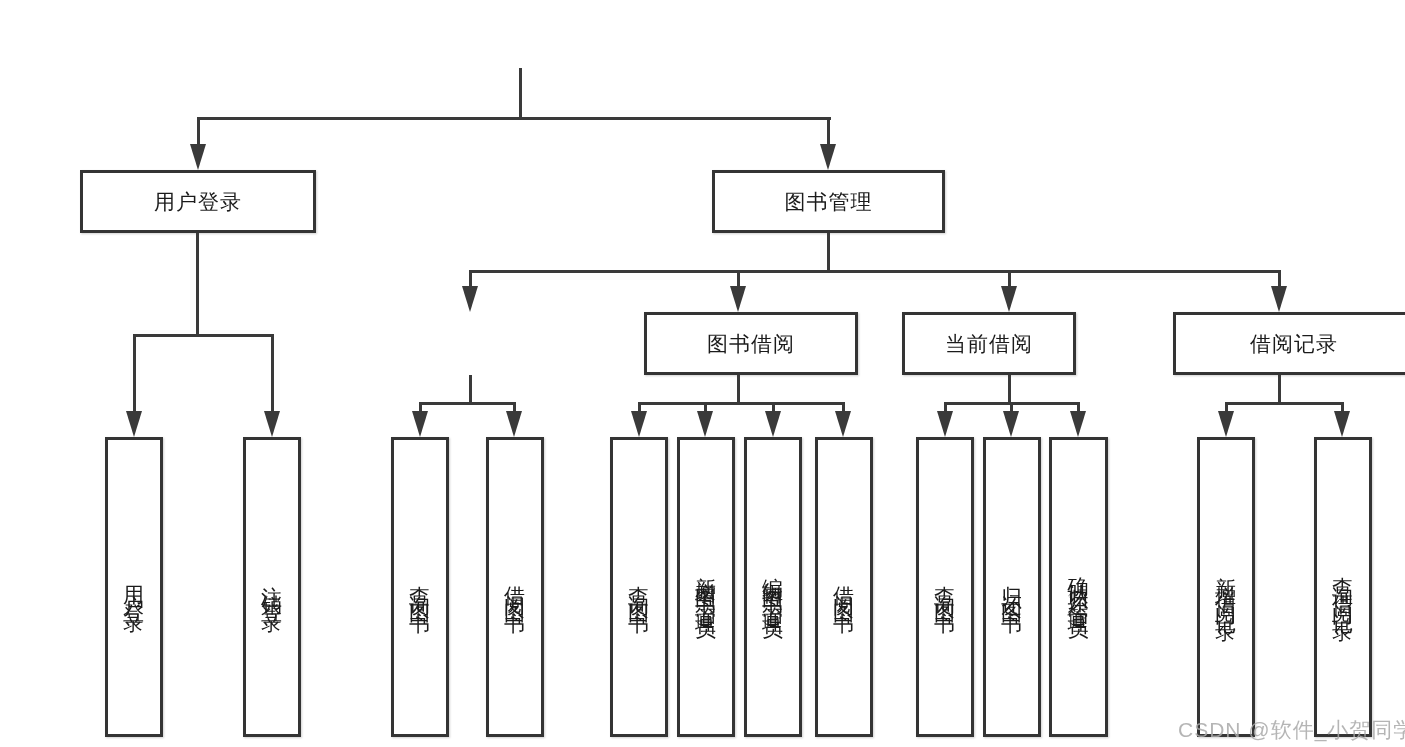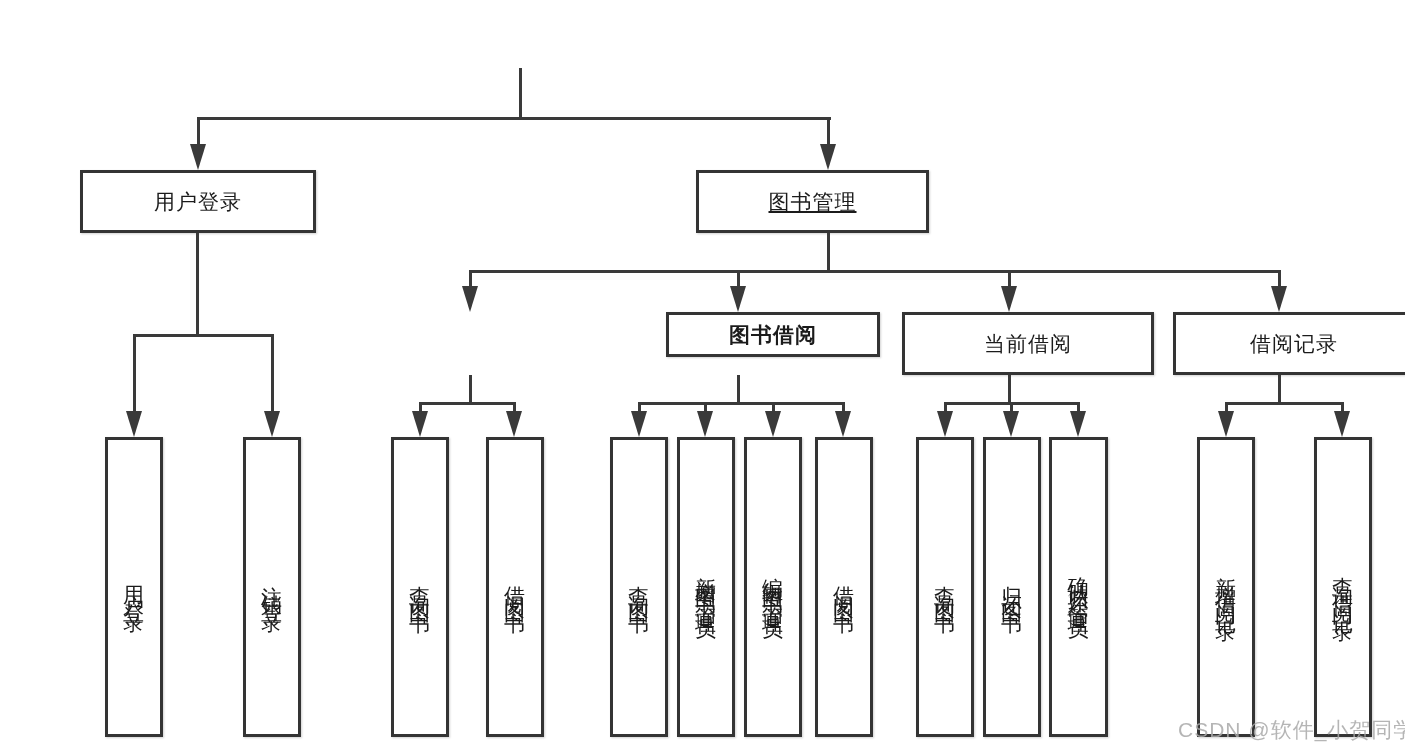--- a/index.html
+++ b/index.html
@@ -59,30 +59,30 @@
 </head>
 <body>
 
 <div class="canvas">
 
 
   <div class="box" style="left:80px;top:170px;width:236px;height:63px;">
     <span>用户登录</span>
   </div>
 
-  <div class="box" style="left:696px;top:170px;width:233px;height:63px;text-decoration:underline;">
+  <div class="box" style="left:712px;top:170px;width:233px;height:63px;">
     <span>图书管理</span>
   </div>
 
 
-  <div class="box" style="left:666px;top:312px;width:214px;height:45px;font-weight:bold;">
+  <div class="box" style="left:644px;top:312px;width:214px;height:63px;">
     <span>图书借阅</span>
   </div>
 
-  <div class="box" style="left:902px;top:312px;width:252px;height:63px;">
+  <div class="box" style="left:902px;top:312px;width:174px;height:63px;">
     <span>当前借阅</span>
   </div>
 
   <div class="box" style="left:1173px;top:312px;width:242px;height:63px;">
     <span>借阅记录</span>
   </div>
 
   <div class="box leaf" style="left:105px;">
     <span class="vtext">用户登录</span>
   </div>

